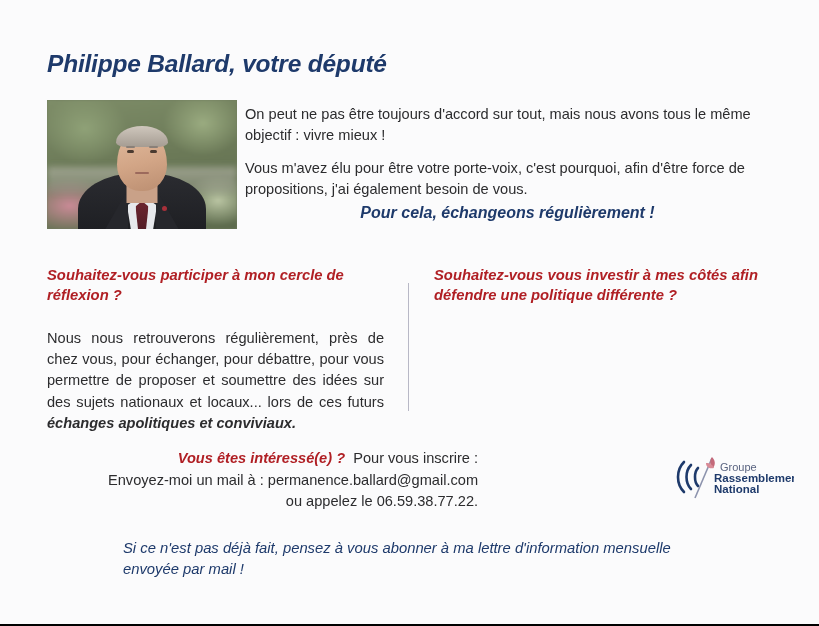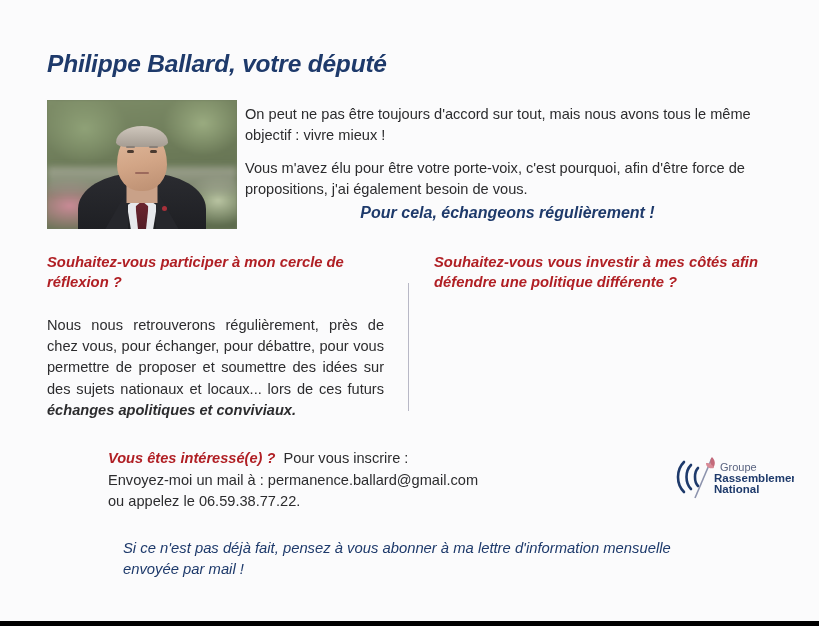--- a/index.html
+++ b/index.html
@@ -12,21 +12,21 @@
     background: #ffffff;
     font-family: "Liberation Sans", sans-serif;
     overflow: hidden;
   }
   .page {
     position: relative;
     width: 819px;
     height: 626px;
     background: #fbfbfc;
     box-sizing: border-box;
-    border-bottom: 5px solid #000000;
+    border-bottom: 2px solid #000000;
   }
 
   
   .title {
     position: absolute;
     left: 47px;
     top: 50px;
     font-size: 24.5px;
     font-weight: bold;
     font-style: italic;
@@ -211,21 +211,21 @@
   }
   .col-left  { left: 47px; }
   .col-right { left: 434px; }
 
   .col-head {
     font-size: 14.8px;
     font-weight: bold;
     font-style: italic;
     color: #b01f24;
     line-height: 1.38;
-    margin: 0 0 22px 0;
+    margin: 13px 0 22px 0;
   }
   .col-body {
     font-size: 14.6px;
     line-height: 1.46;
     color: #2c2c2e;
     text-align: justify;
     margin: 0;
   }
   .col-body b, .col-body .bi {
     font-weight: bold;
@@ -239,21 +239,21 @@
     top: 448px;
     font-size: 14.6px;
     line-height: 1.48;
     color: #2c2c2e;
   }
   .contact .hl {
     font-weight: bold;
     font-style: italic;
     color: #b01f24;
   }
-  .contact-line { white-space: nowrap; }
+  .contact-line { white-space: nowrap; text-align: right; }
 
   
   .logo {
     position: absolute;
     left: 668px;
     top: 452px;
     width: 126px;
     height: 50px;
   }
   .logo svg { display: block; }

